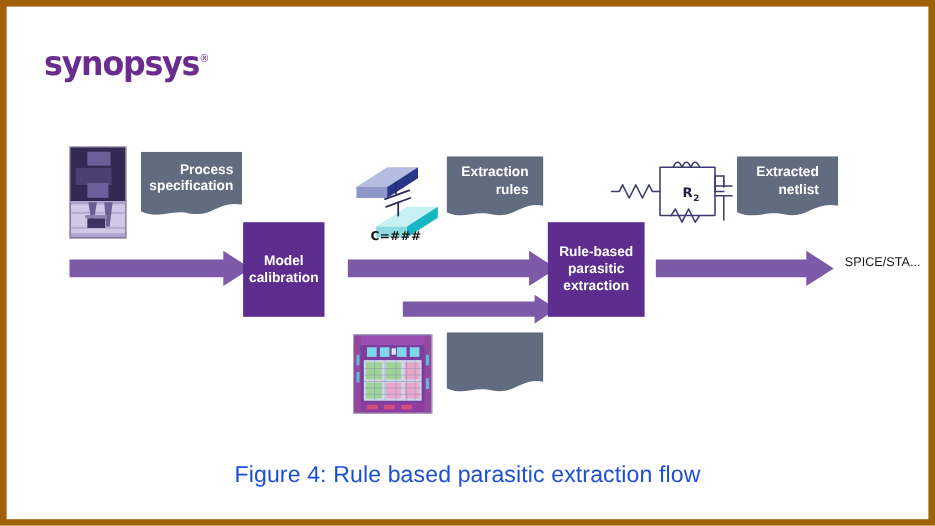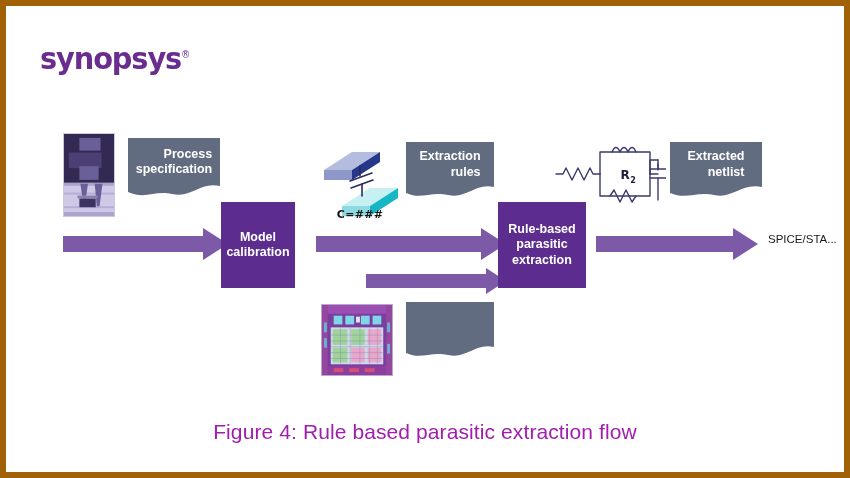--- a/index.html
+++ b/index.html
@@ -127,21 +127,21 @@
     margin-left: 10px;
   }
 
   
   #caption {
     position: absolute;
     left: 0; right: 0;
     top: 414px;
     text-align: center;
     font-size: 21px;
-    color: #a21caf;
+    color: #1d4ed8;
     font-family: "Liberation Sans", sans-serif;
     letter-spacing: 0.1px;
   }
 </style>
 </head>
 <body>
 
 <div id="slide">
 
   <div id="logo"><span>synopsys</span><span class="reg">®</span></div>

